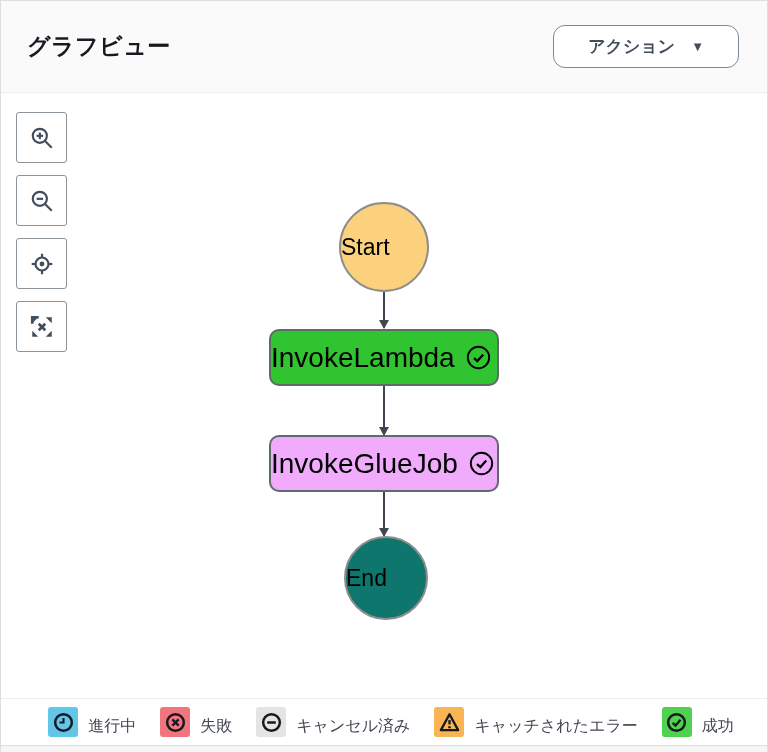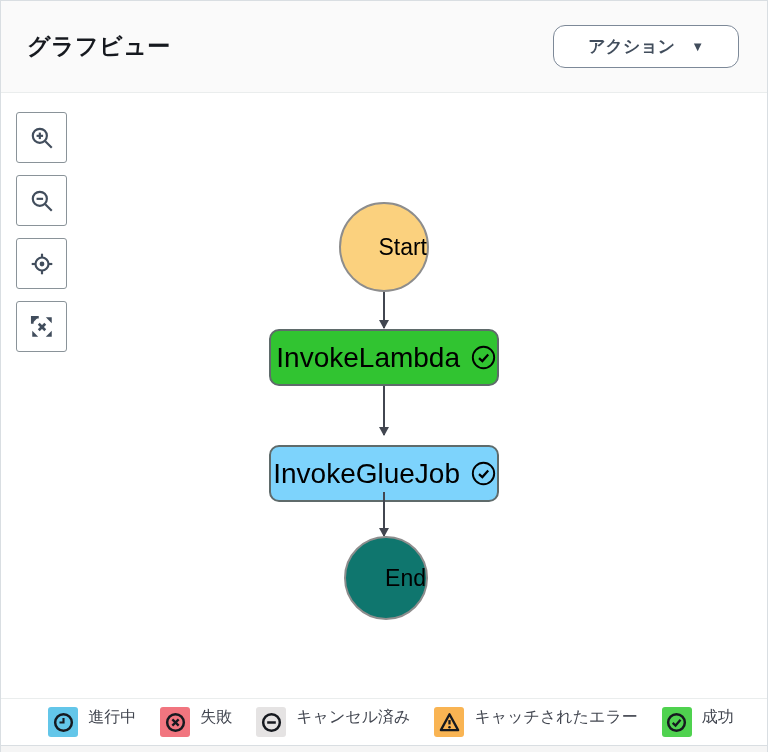--- a/index.html
+++ b/index.html
@@ -51,21 +51,21 @@
   .tool-btn {
     width:51px; height:51px;
     background:#fff;
     border:1px solid #8a9399;
     border-radius:3px;
     display:flex; align-items:center; justify-content:center;
     color:#414d5c; cursor:pointer;
   }
   .tool-btn svg { display:block; }
   
-  .gnode { position:absolute; display:flex; align-items:center; justify-content:flex-end; }
+  .gnode { position:absolute; display:flex; align-items:center; justify-content:flex-start; }
   .g-circle {
     width:90px; height:90px; border-radius:50%;
     border:2px solid #8d8d8d;
     font-size:23px; color:#000;
   }
   .g-task {
     width:230px; height:57px; border-radius:10px;
     border:2px solid #5f6b6b;
     font-size:28px; color:#000;
     gap:10px;
@@ -81,21 +81,21 @@
   }
   
   .legend {
     flex:0 0 47px; height:47px;
     background:#fff;
     border-bottom:1px solid #d9dee2;
     display:flex; align-items:center; justify-content:center;
     gap:24px;
     padding-left:14px;
   }
-  .legend-item { display:flex; align-items:flex-start; gap:10px; }
+  .legend-item { display:flex; align-items:flex-end; gap:10px; }
   .legend-chip {
     width:30px; height:30px; border-radius:3px;
     display:flex; align-items:center; justify-content:center;
     color:#16191f;
   }
   .legend-label { font-size:16px; color:#424650; }
   .footer-strip { flex:1; background:#f5f5f5; }
 </style>
 </head>
 <body>
@@ -170,21 +170,21 @@
       <span class="status-icon">
         <svg width="27" height="27" viewBox="0 0 24 24" fill="none" stroke="#000" stroke-width="1.7">
           <circle cx="12" cy="12" r="9.5"></circle>
           <polyline points="8,12.5 11,15.2 16.2,9.4" stroke-width="2"></polyline>
         </svg>
       </span>
     </div>
 
     <div class="g-arrow" style="left:382px; top:293px; height:49px;"></div>
 
-    <div class="gnode g-task" style="left: 268px; top: 352px; background-color: #7dd3fc; border-color: rgb(95, 107, 107);">
+    <div class="gnode g-task" style="left: 268px; top: 342px; background-color: #f0abfc; border-color: rgb(95, 107, 107);">
       <span>InvokeGlueJob</span>
       <span class="status-icon">
         <svg width="27" height="27" viewBox="0 0 24 24" fill="none" stroke="#000" stroke-width="1.7">
           <circle cx="12" cy="12" r="9.5"></circle>
           <polyline points="8,12.5 11,15.2 16.2,9.4" stroke-width="2"></polyline>
         </svg>
       </span>
     </div>
 
     <div class="g-arrow" style="left:382px; top:399px; height:44px;"></div>

